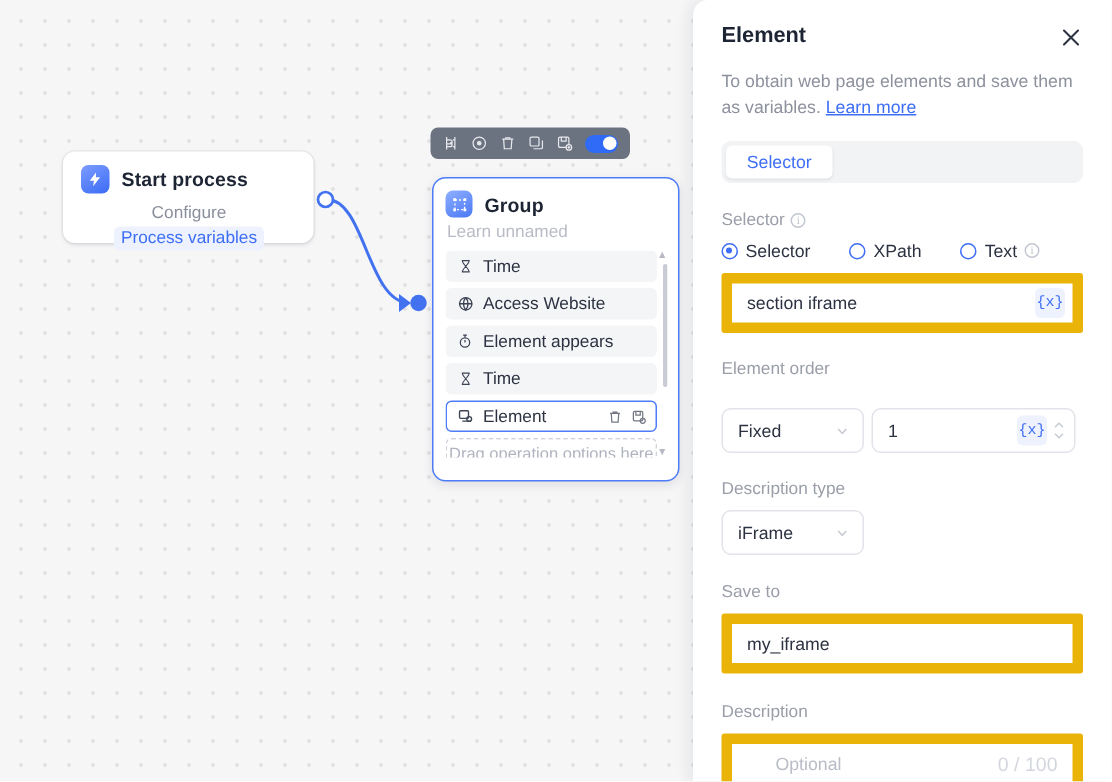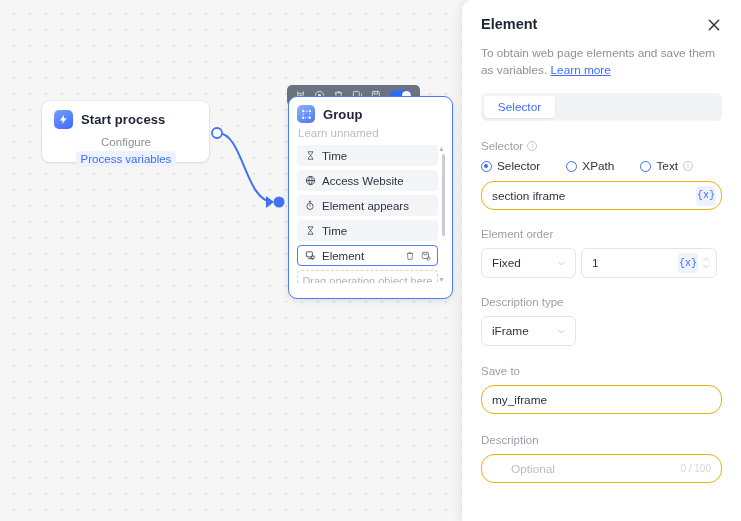--- a/index.html
+++ b/index.html
@@ -46,21 +46,21 @@
     font-size: 11.5px; color: #3d6ef5;
     background: #eef2fe; border-radius: 4px;
     padding: 2px 5px;
   }
 
   
   #connector { position: absolute; left: 0; top: 0; width: 462px; height: 521px; pointer-events: none; }
 
   
   #group-node {
-    position: absolute; left: 288px; top: 96px;
+    position: absolute; left: 288px; top: 118px;
     width: 165px; height: 203px;
     background: #ffffff;
     border: 1.6px solid #4d7cf7;
     border-radius: 9px;
     box-shadow: 0 2px 7px rgba(16,24,40,0.10);
     padding: 8px 7px 7px 8px;
   }
   .group-icon {
     width: 18px; height: 18px; border-radius: 5px;
     background: linear-gradient(150deg, #8fb0ff 0%, #4a77f4 100%);
@@ -172,37 +172,37 @@
   .radio {
     width: 11px; height: 11px; border-radius: 50%;
     border: 1.4px solid #3d6ef5; flex:none; position: relative; background:#fff;
   }
   .radio.on::after {
     content:""; position:absolute; left: 2px; top: 2px;
     width: 4.2px; height: 4.2px; border-radius: 50%; background:#3d6ef5;
   }
 
   .text-input {
-    margin-top: 8px; height: 29px; width: 241px;
-    border: 1px solid #eab308; border-radius: 13px;
+    margin-top: 8px; height: 40px; width: 241px;
+    border: 7px solid #eab308; border-radius: 2px;
     display:flex; align-items:center; padding: 0 5px 0 10px;
     font-size: 11.8px; color:#2c3241; background:#fff;
   }
   .text-input .val { flex:1; }
   .text-input .ph { flex:1; color:#b8bcc5;margin-left:19px; }
   .brace-chip {
     width: 20px; height: 20px; border-radius: 4px;
     background: #eef2fe; color:#3d6ef5;
     display:flex; align-items:center; justify-content:center;
     font-size: 10px; font-family: "Liberation Mono", monospace; flex:none; cursor:pointer;
   }
-  .counter { font-size: 10px; color: #d3d6dd; padding-right: 5px; }
+  .counter { font-size: 13px; color: #d3d6dd; padding-right: 5px; }
 
   #order-label { margin-top: 18px; }
-  #order-row { display:flex; align-items:center; gap: 5px; margin-top: 8px; }
+  #order-row { display:flex; align-items:center; gap: 5px; margin-top: 20px; }
   .select-box {
     height: 30px; border: 1px solid #e2e4e9; border-radius: 6px;
     display:flex; align-items:center; justify-content: space-between;
     padding: 0 9px 0 10px; font-size: 11.8px; color:#2c3241; background:#fff; cursor:pointer;
   }
   #order-select { width: 95px; }
   #order-num {
     width: 136px; height: 30px; border: 1px solid #e2e4e9; border-radius: 6px;
     display:flex; align-items:center; padding: 0 4px 0 10px;
     font-size: 11.8px; color:#2c3241; background:#fff;
@@ -350,21 +350,21 @@
           </span>
           <span class="row-act">
             <svg width="10" height="10" viewBox="0 0 24 24" fill="none" stroke="#3c4354" stroke-width="2">
               <rect x="3" y="3" width="15" height="15" rx="2"></rect>
               <path d="M7 3 v6 h7 V3"></path>
                 <circle cx="18" cy="18" r="4"></circle>
             </svg>
           </span>
         </div>
 
-        <div class="drop-zone">Drag operation object here</div>
+        <div class="drop-zone">Drag operation options here</div>
 
         <div id="op-scrollbar">
           <span class="sb-arrow" style="top:-2px">▲</span>
           <div class="thumb"></div>
           <span class="sb-arrow" style="bottom:-2px">▼</span>
         </div>
       </div>
     </div>
   </div>
 

